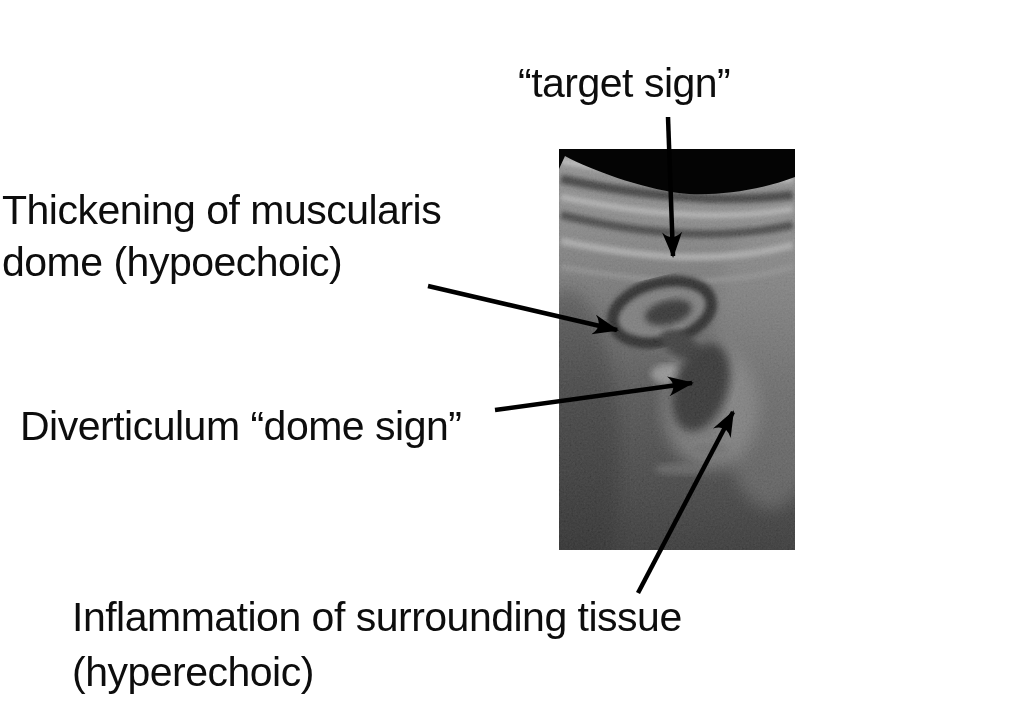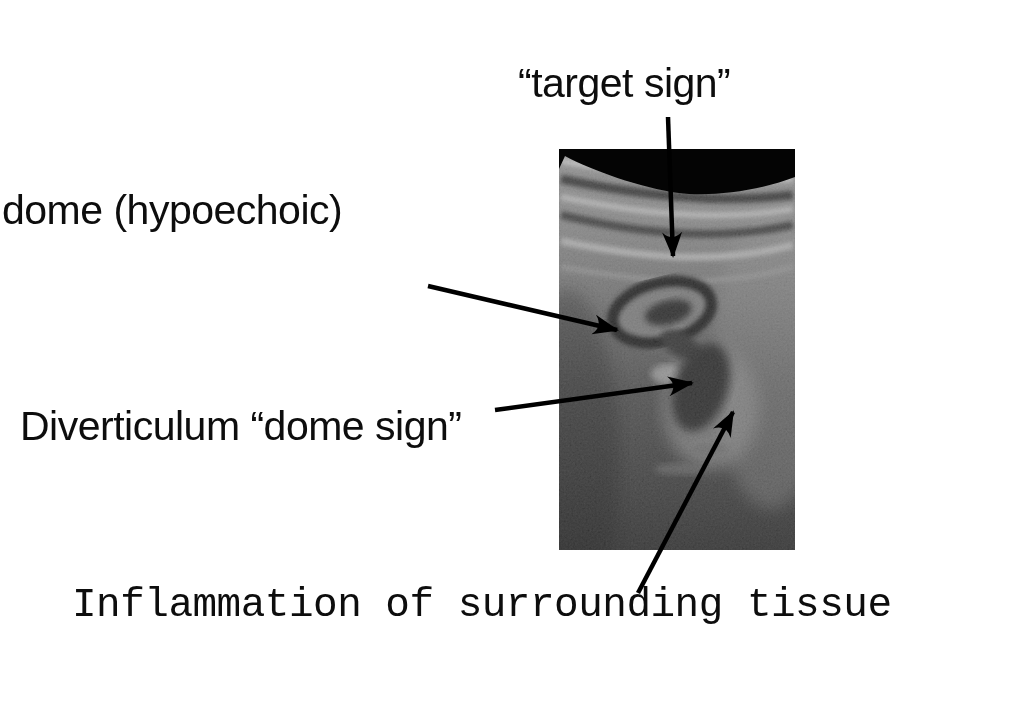--- a/index.html
+++ b/index.html
@@ -21,21 +21,21 @@
     font-size: 41px;
     line-height: 52px;
     letter-spacing: -0.5px;
     color: #0d0d0d;
     white-space: nowrap;
   }
   .label .line { display: block; }
   #lbl-target        { left: 518px; top: 57px;  }
   #lbl-thickening    { left: 2px;   top: 184px; }
   #lbl-dome          { left: 20px;  top: 400px; }
-  #lbl-inflammation  { left: 72px;  top: 578px; line-height: 55px; font-family: Liberation Mono, monospace; }
+  #lbl-inflammation  { left: 72px;  top: 590px; line-height: 55px; }
   .us-wrap {
     position: absolute;
     left: 559px;
     top: 149px;
     width: 236px;
     height: 401px;
   }
   .arrows {
     position: absolute;
     left: 0; top: 0;
@@ -47,29 +47,31 @@
 </head>
 <body>
 
 <div class="canvas">
 
   <div class="label" id="lbl-target">
     <span class="line">“target sign”</span>
   </div>
 
   <div class="label" id="lbl-thickening">
+    <span class="line">Thickening of muscularis</span>
     <span class="line">dome (hypoechoic)</span>
   </div>
 
   <div class="label" id="lbl-dome">
     <span class="line">Diverticulum “dome sign”</span>
   </div>
 
   <div class="label" id="lbl-inflammation">
     <span class="line">Inflammation of surrounding tissue</span>
+    <span class="line">(hyperechoic)</span>
   </div>
 
   <div class="us-wrap">
     <svg width="236" height="401" viewBox="0 0 236 401">
       <defs>
         <linearGradient id="tissue" x1="0" y1="0" x2="0" y2="1">
           <stop offset="0" stop-color="#8c8c8c"></stop>
           <stop offset="0.18" stop-color="#848484"></stop>
           <stop offset="0.38" stop-color="#6f6f6f"></stop>
           <stop offset="0.60" stop-color="#535353"></stop>

